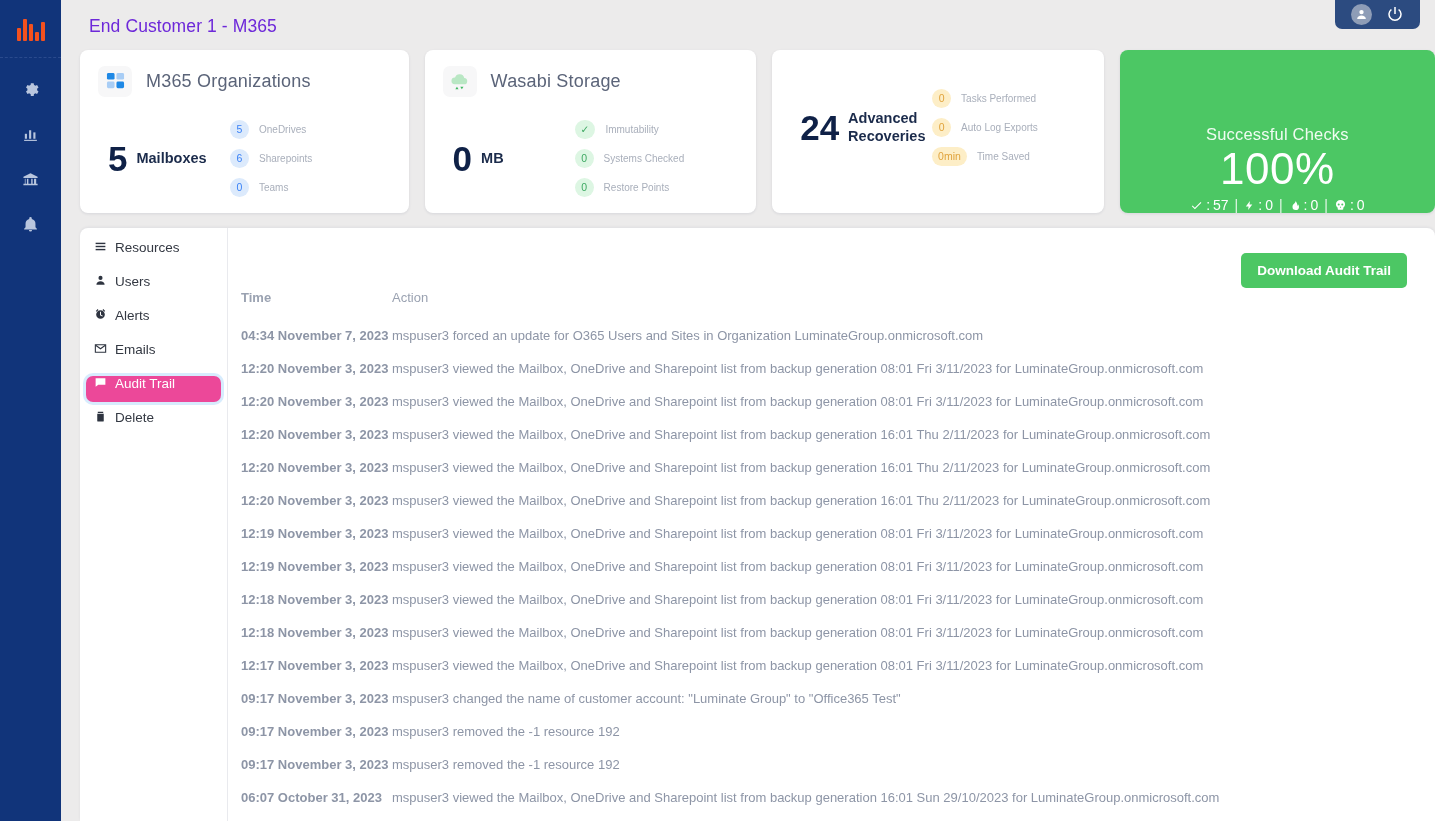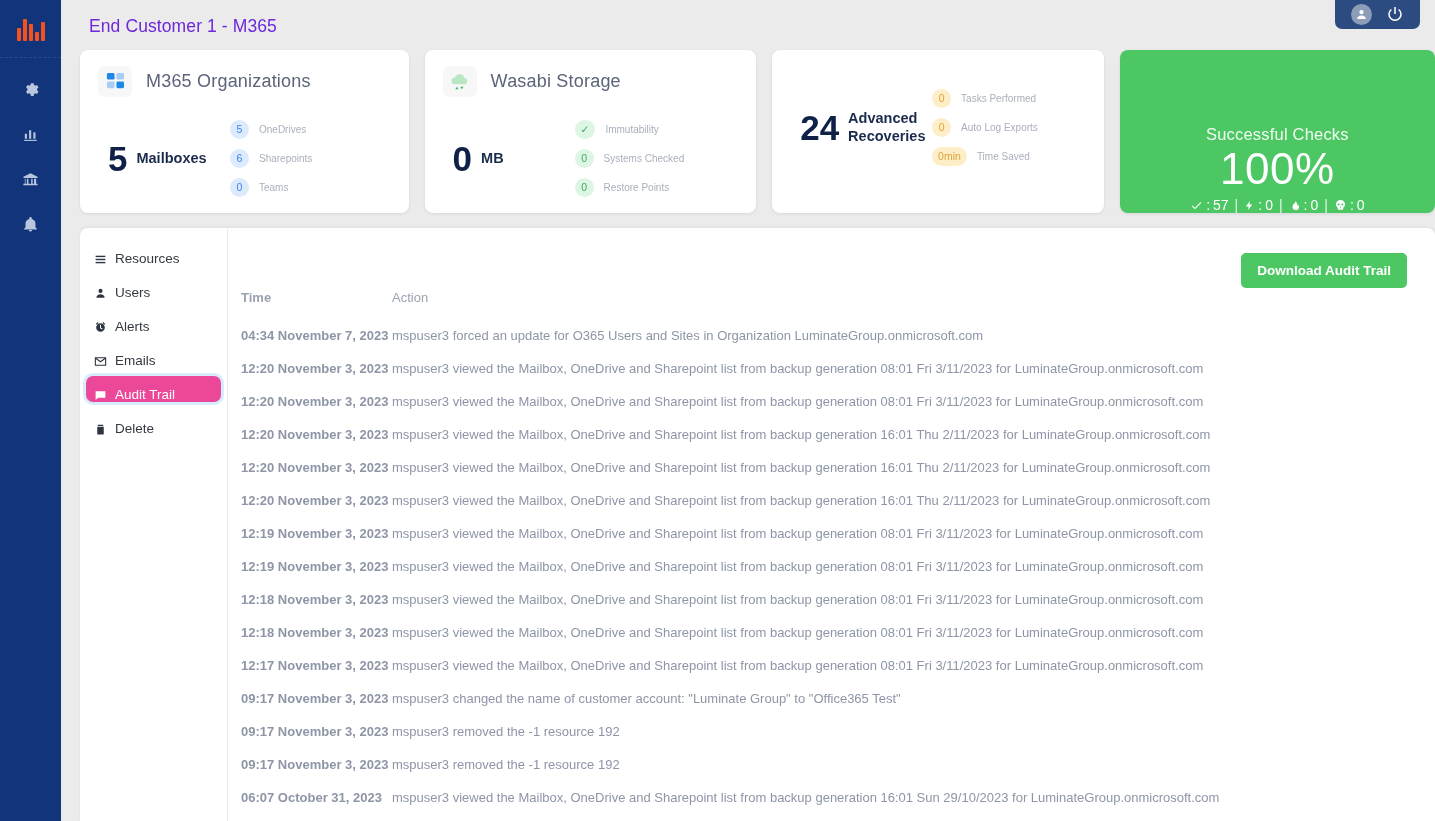--- a/index.html
+++ b/index.html
@@ -112,21 +112,21 @@
     width: 1355px; height: 593px;
     background: #ffffff; border-radius: 8px 8px 0 0;
     box-shadow: 0 -1px 3px rgba(25,40,80,.06);
     display: flex; overflow: hidden;
   }
   .menu {
     width: 148px; padding: 12px 0 0 0; flex: 0 0 148px;
     border-right: 1px solid #e9eaee;
   }
   .menu-item {
-    display: flex; align-items: flex-end; gap: 8px;
+    display: flex; align-items: flex-start; gap: 8px;
     height: 26px; margin: 0 6px 8px 6px; padding: 0 8px;
     font-size: 13.5px; color: #333842; border-radius: 4px; cursor: pointer;
   }
   .menu-item svg { fill: #2e3440; flex: 0 0 auto; }
   .menu-item.active {
     background: #ec4899; color: #ffffff;
     box-shadow: 0 0 0 3px rgba(33,150,243,.18);
     border-radius: 7px;
   }
   .menu-item.active svg { fill: #ffffff; }

